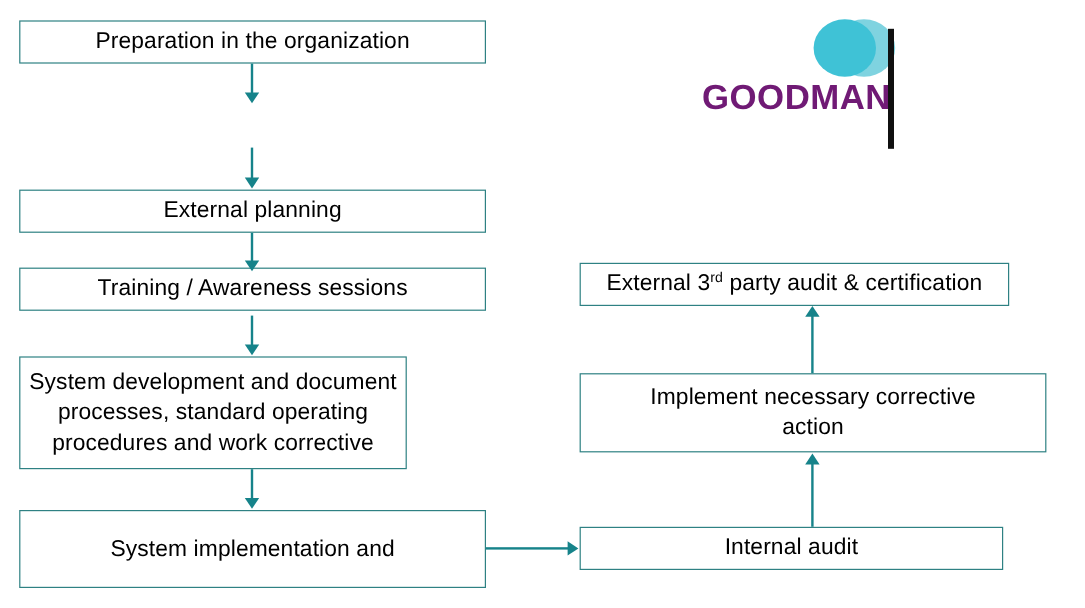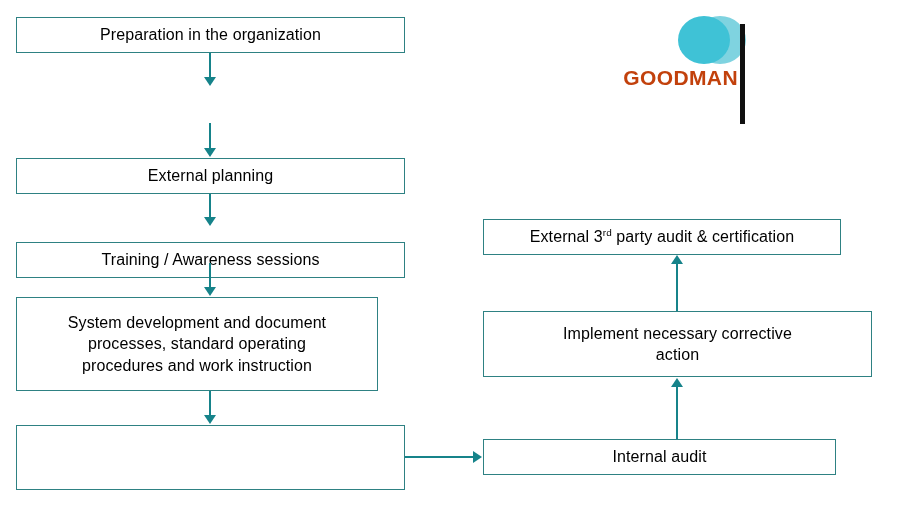--- a/index.html
+++ b/index.html
@@ -22,21 +22,21 @@
   .fbox {
     position: absolute;
     box-sizing: border-box;
     border: 1.3px solid #2e8183;
     background: #ffffff;
     display: flex;
     align-items: center;
     justify-content: center;
     text-align: center;
     color: #000000;
-    font-size: 16px;
+    font-size: 19px;
     line-height: 1.32;
     padding: 8px 6px;
     letter-spacing: 0.1px;
   }
   .fbox span.txt { display: block; width: 100%; }
 
   
   .vline {
     position: absolute;
     width: 2.4px;
@@ -99,23 +99,23 @@
     background: #3fc2d6;
   }
   #logo .wordmark {
     position: absolute;
     left: 0px;
     top: 54px;
     width: 153px;
     text-align: right;
     font-family: "Liberation Sans", sans-serif;
     font-weight: bold;
-    font-size: 21px;
+    font-size: 29px;
     letter-spacing: 0.4px;
-    color: #c2410c;
+    color: #701a75;
   }
   #logo .bar {
     position: absolute;
     left: 155px;
     top: 12px;
     width: 5px;
     height: 100px;
     background: #101010;
   }
 
@@ -139,35 +139,35 @@
 
   <div class="fbox" style="left:16px; top:17px; width:389px; height:36px;">
     <span class="txt">Preparation in the organization</span>
   </div>
 
 
   <div class="fbox" style="left:16px; top:158px; width:389px; height:36px;">
     <span class="txt">External planning</span>
   </div>
 
-  <div class="fbox" style="left:16px; top:242px; width:389px; height:36px;">
+  <div class="fbox" style="left:16px; top:223px; width:389px; height:36px;">
     <span class="txt">Training / Awareness sessions</span>
   </div>
 
-  <div class="fbox" style="left:16px; top:297px; width:362px; height:94px;">
+  <div class="fbox" style="left:16px; top:297px; width:323px; height:94px;">
     <span class="txt">
       <span>System development and document</span><br>
       <span>processes, standard operating</span><br>
-      <span>procedures and work instruction</span>
+      <span>procedures and work corrective</span>
     </span>
   </div>
 
   <div class="fbox" style="left:16px; top:425px; width:389px; height:65px;">
     <span class="txt">
-      <br>
+      <span>System implementation and</span><br>
     </span>
   </div>
 
   <div class="fbox" style="left:483px; top:219px; width:358px; height:36px;">
     <span class="txt"><span>External 3</span><sup class="ord">rd</sup><span> party audit &amp; certification</span></span>
   </div>
 
   <div class="fbox" style="left:483px; top:311px; width:389px; height:66px;text-align:center;">
     <span class="txt">
       <span>Implement necessary corrective</span><br>

